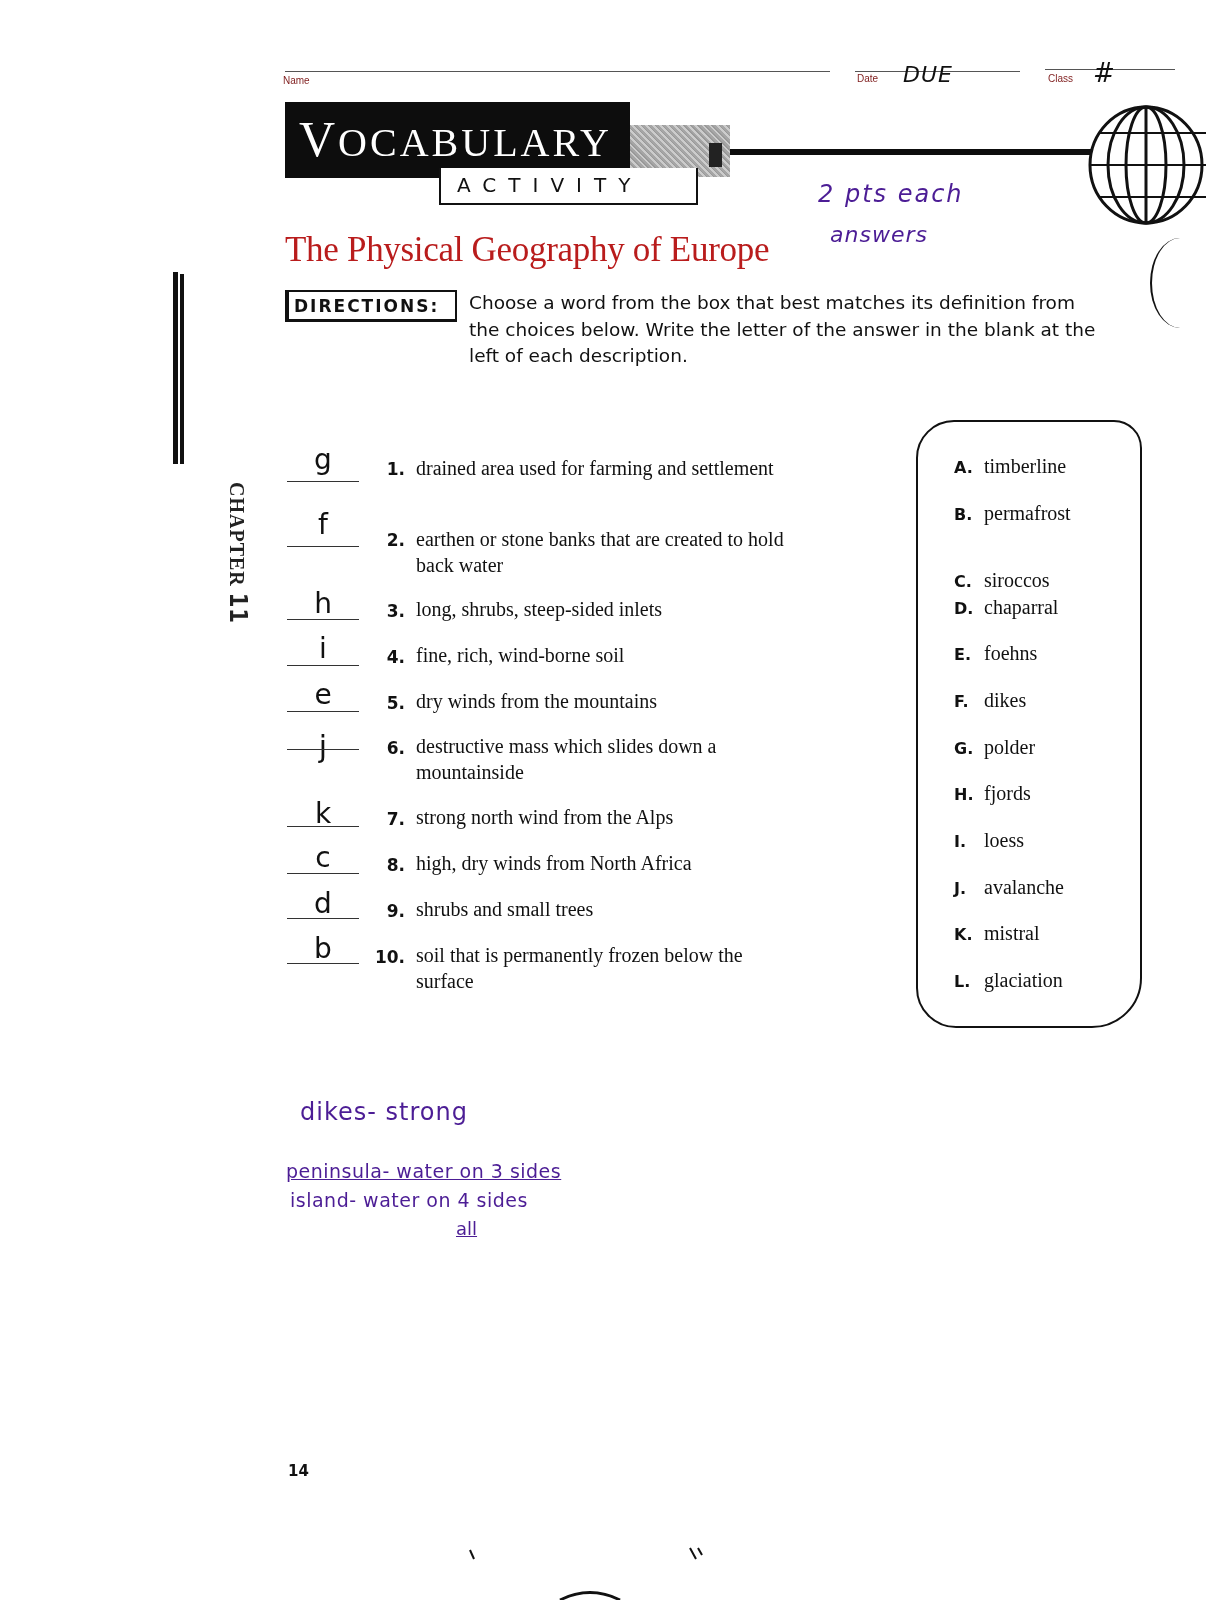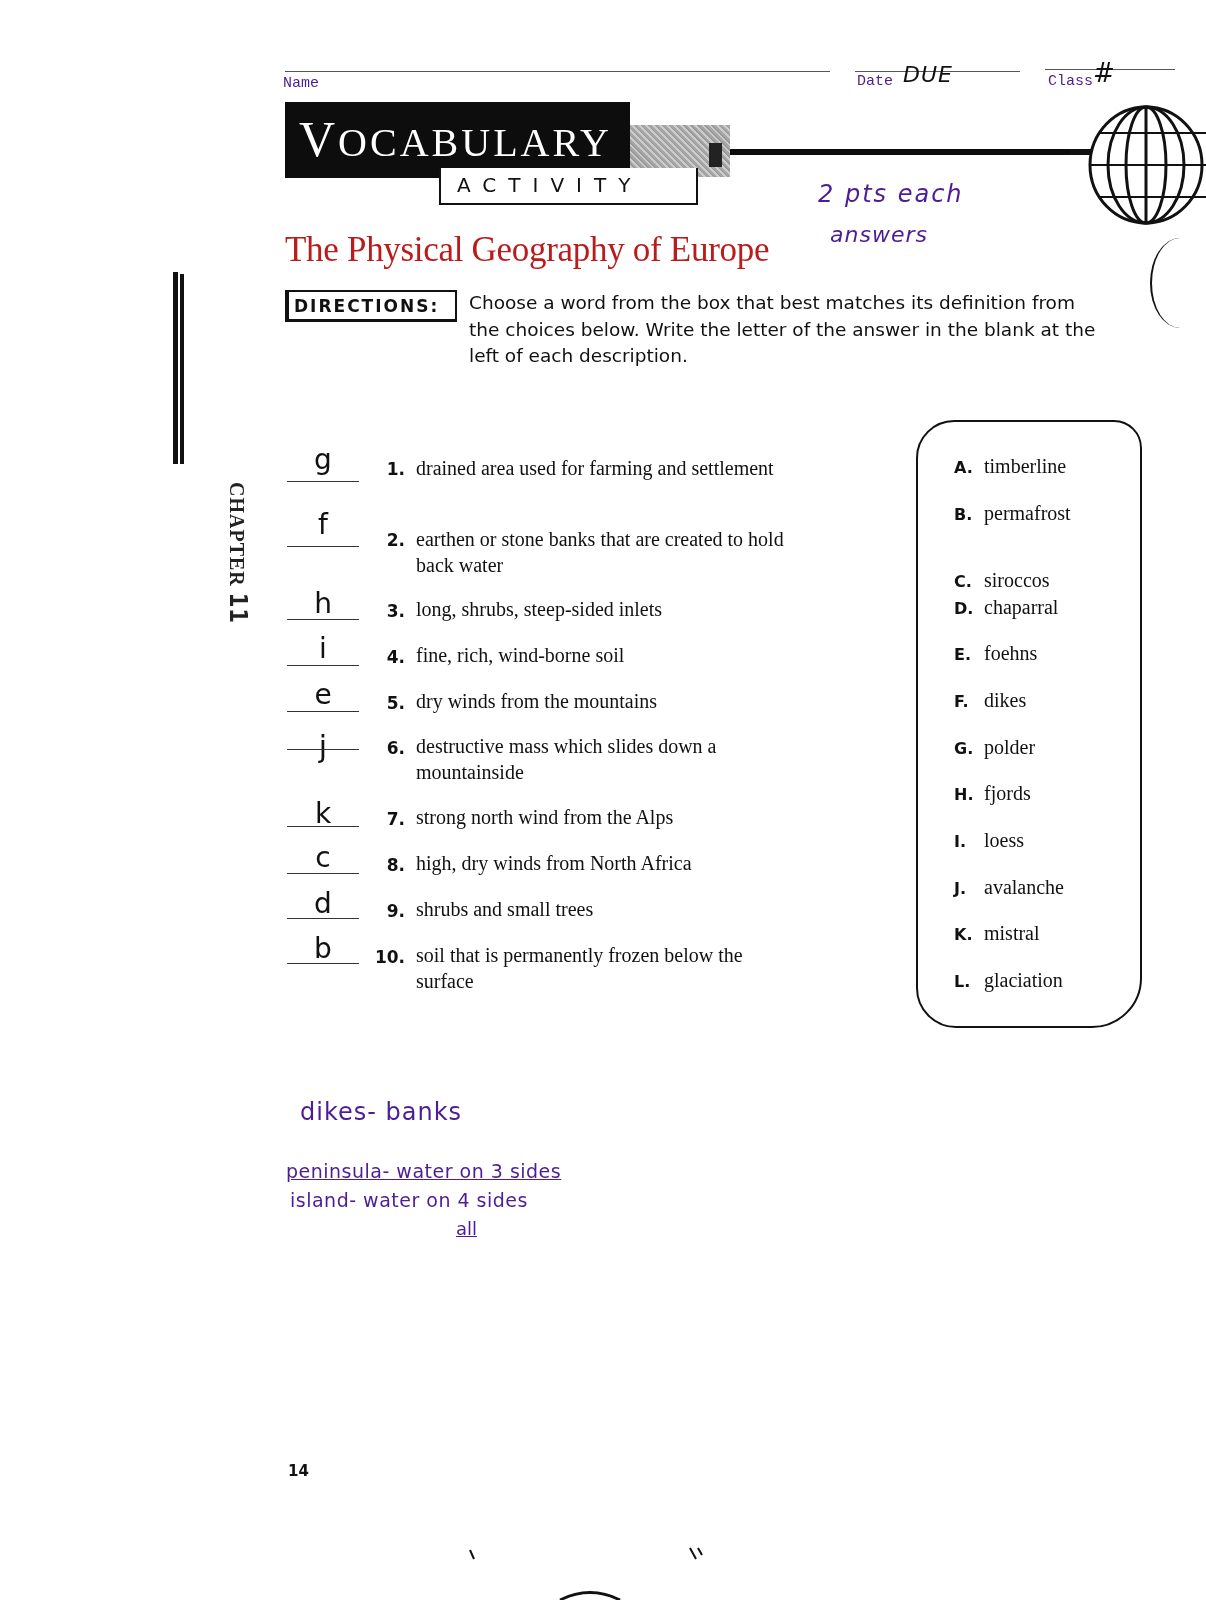--- a/index.html
+++ b/index.html
@@ -3,21 +3,21 @@
 <meta charset="utf-8">
 <style>
   * { box-sizing: border-box; margin: 0; padding: 0; }
   html, body { width: 1206px; height: 1600px; background: #ffffff; overflow: hidden; }
   body { position: relative; color: #111; font-family: "Liberation Serif", serif; }
 
   .abs { position: absolute; }
 
   
   .hline { position: absolute; height: 1px; background: #555; }
-  .hdr-label { position: absolute; font-family: Liberation Mono, monospace; font-size: 15px; color: #4c1d95; }
+  .hdr-label { position: absolute; font-family: Liberation Sans, sans-serif; font-size: 10px; color: #7f1d1d; }
   .hand { font-family: "DejaVu Sans", sans-serif; font-style: italic; color: #111; }
 
   
   .vocab-box { position: absolute; left: 285px; top: 102px; width: 345px; height: 76px; background: #0d0d0d; }
   .vocab-text { position: absolute; left: 14px; top: 8px; color: #fff; font-family: "Liberation Serif", serif; font-size: 40px; letter-spacing: 3px; white-space: nowrap; }
   .vocab-text .big { font-size: 50px; }
   .activity-box { position: absolute; left: 439px; top: 168px; width: 259px; height: 37px; border: 2px solid #111; border-top: none; background: #fff; }
   .activity-text { position: absolute; left: 16px; top: 5px; font-family: "DejaVu Sans", sans-serif; font-size: 20px; letter-spacing: 12px; color: #111; }
   .grain { position: absolute; left: 630px; top: 125px; width: 100px; height: 52px;
            background: repeating-linear-gradient(45deg, #888 0 2px, #bbb 2px 4px, #777 4px 5px); opacity: 0.75; }
@@ -185,21 +185,21 @@
   <div class="word-item" style="top:220px;"><span class="word-letter">E.</span><span class="word-text">foehns</span></div>
   <div class="word-item" style="top:267px;"><span class="word-letter">F.</span><span class="word-text">dikes</span></div>
   <div class="word-item" style="top:314px;"><span class="word-letter">G.</span><span class="word-text">polder</span></div>
   <div class="word-item" style="top:360px;"><span class="word-letter">H.</span><span class="word-text">fjords</span></div>
   <div class="word-item" style="top:407px;"><span class="word-letter">I.</span><span class="word-text">loess</span></div>
   <div class="word-item" style="top:454px;"><span class="word-letter">J.</span><span class="word-text">avalanche</span></div>
   <div class="word-item" style="top:500px;"><span class="word-letter">K.</span><span class="word-text">mistral</span></div>
   <div class="word-item" style="top:547px;"><span class="word-letter">L.</span><span class="word-text">glaciation</span></div>
 </div>
 
-<div class="annot" style="left:300px; top:1098px; font-size:24px; letter-spacing:1px;">dikes- banks</div>
+<div class="annot" style="left:300px; top:1098px; font-size:24px; letter-spacing:1px;">dikes- strong</div>
 <div class="annot" style="left:286px; top:1160px; font-size:19px; letter-spacing:0.5px;text-decoration:underline;">peninsula- water on 3 sides</div>
 <div class="annot" style="left:290px; top:1189px; font-size:19px; letter-spacing:0.5px;">island- water on 4 sides</div>
 <div class="annot" style="left:456px; top:1218px; font-size:18px; text-decoration:underline;">all</div>
 
 <div class="page-num">14</div>
 <svg class="abs" style="left:460px; top:1545px; width:260px; height:55px;" viewBox="0 0 260 55">
   <path d="M100 55 Q130 40 160 55" fill="none" stroke="#111" stroke-width="3"></path>
   <path d="M10 5 L14 14" stroke="#111" stroke-width="2"></path>
   <path d="M230 3 L236 14 M238 3 L242 10" stroke="#111" stroke-width="2"></path>
 </svg>

